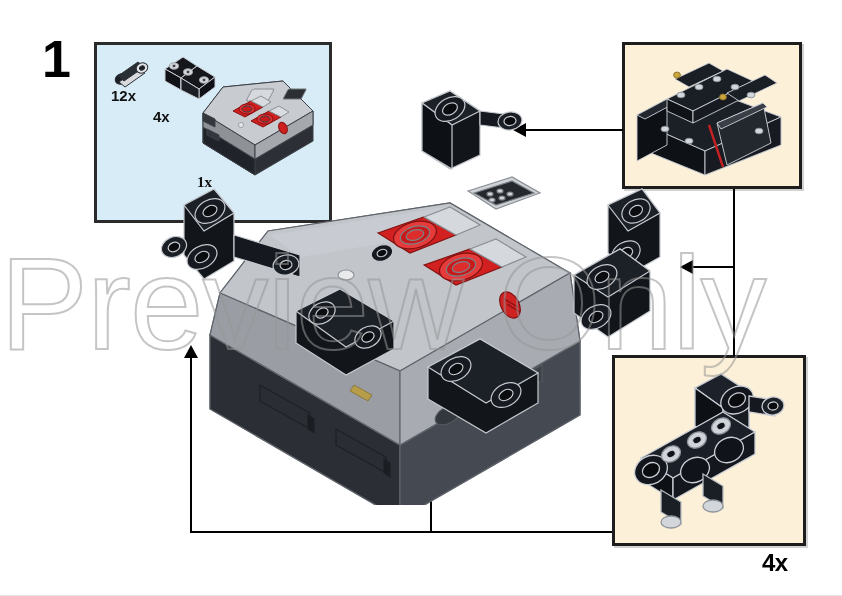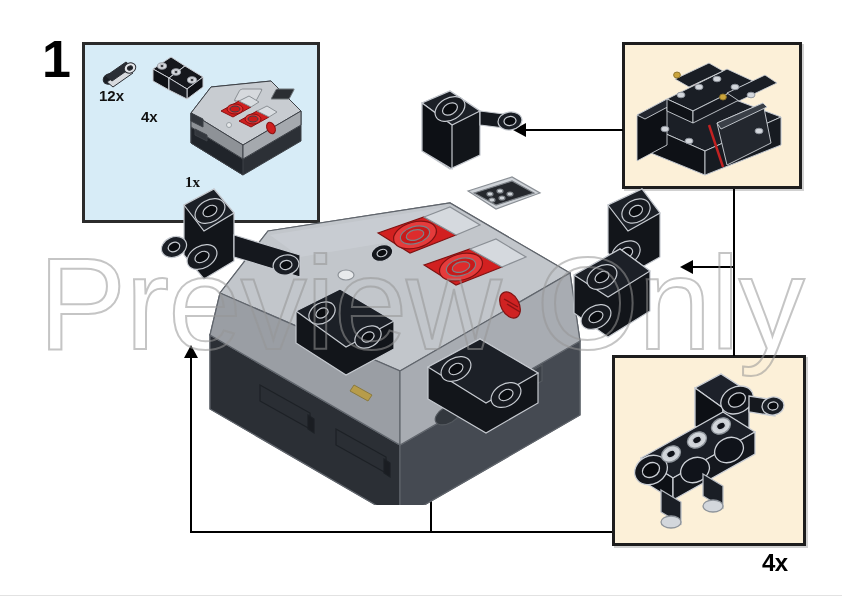--- a/index.html
+++ b/index.html
@@ -26,21 +26,21 @@
     font-size: 52px;
     font-weight: bold;
     color: #000000;
     line-height: 1;
     letter-spacing: -2px;
   }
 
   
   #parts-box {
     position: absolute;
-    left: 82px;
+    left: 94px;
     top: 42px;
     width: 238px;
     height: 181px;
     background: #d7ecf7;
     border: 3px solid #2b2b2b;
     box-sizing: border-box;
   }
   .part-qty {
     position: absolute;
     font-size: 15px;
@@ -93,21 +93,21 @@
     border-left: 7px solid transparent;
     border-right: 7px solid transparent;
     border-bottom: 13px solid #000;
   }
 
   
   #watermark {
     position: absolute;
     left: 0;
     top: 228px;
-    width: 842px;
+    width: 682px;
     text-align: center;
     font-size: 132px;
     font-family: "Liberation Sans", sans-serif;
     font-weight: normal;
     color: transparent;
     -webkit-text-stroke: 2px rgba(150,150,150,.55);
     letter-spacing: -1px;
     pointer-events: none;
     user-select: none;
     white-space: nowrap;

